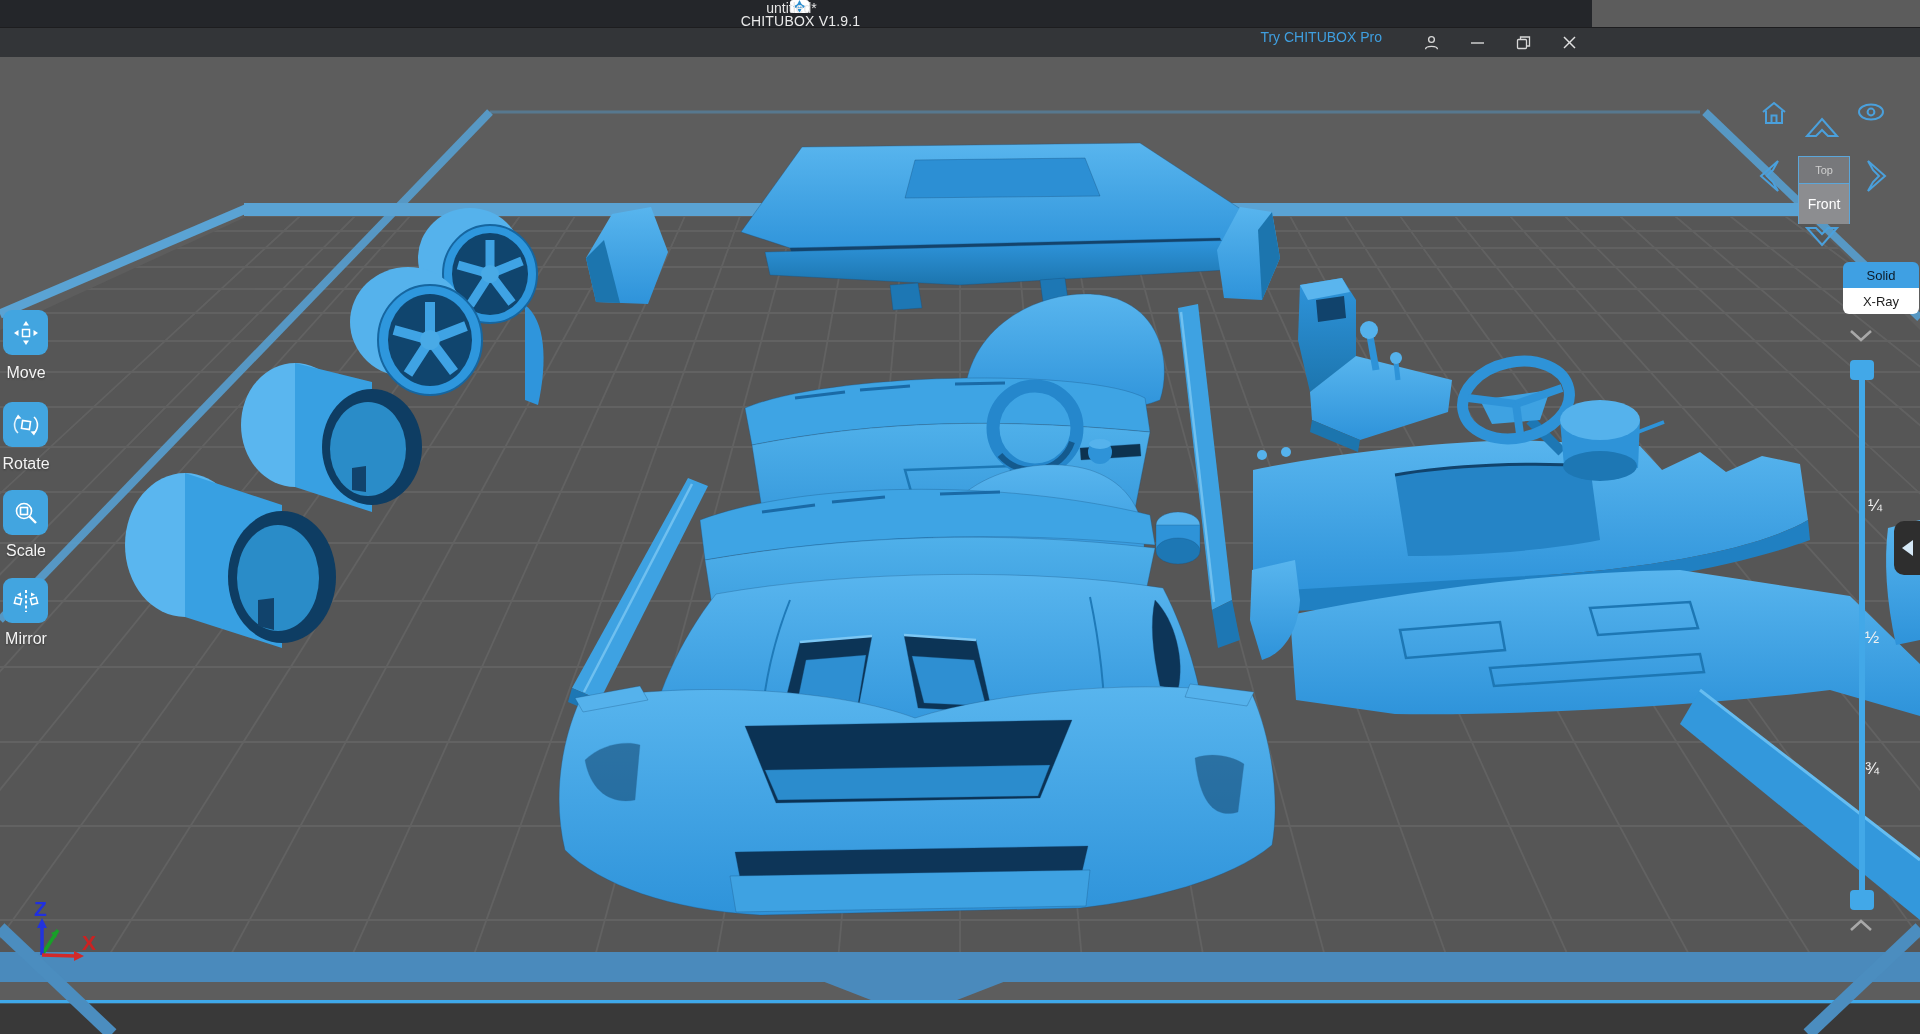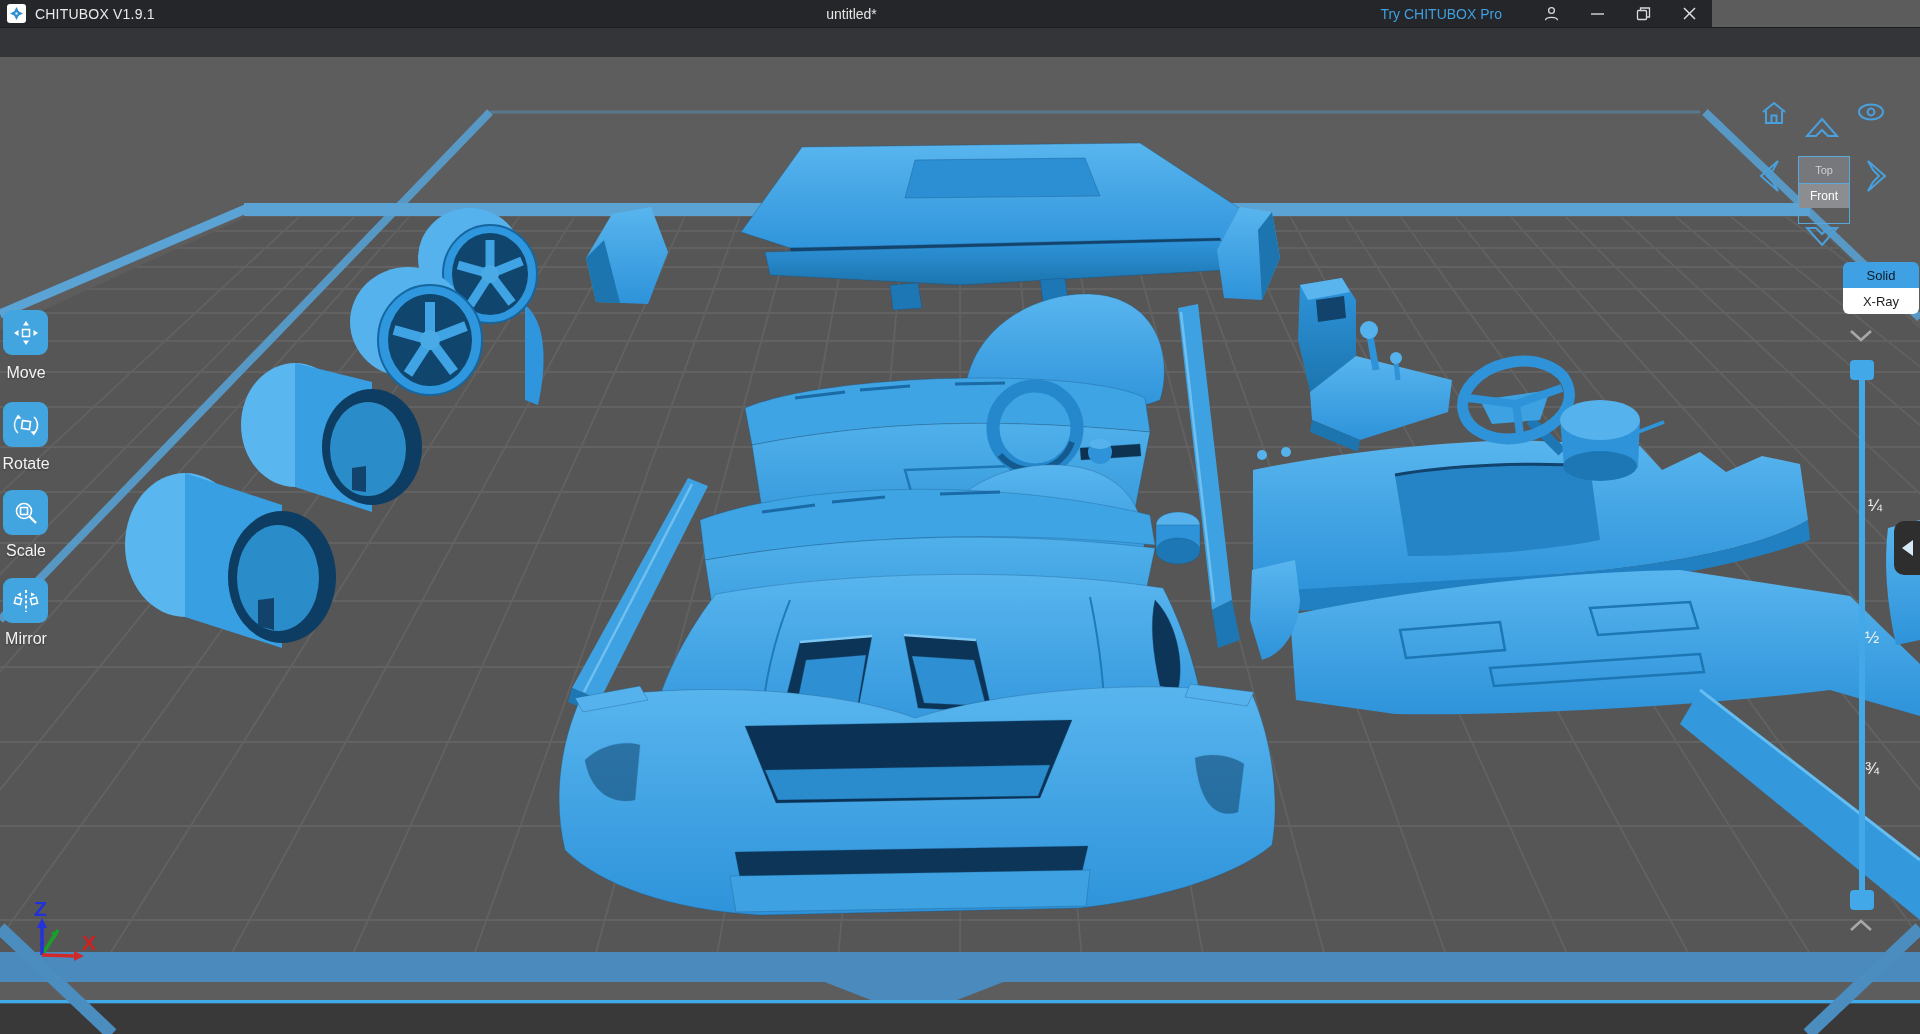--- a/index.html
+++ b/index.html
@@ -1,26 +1,26 @@
 <!DOCTYPE html>
 <html><head>
 <meta charset="utf-8">
 <style>
   * { margin:0; padding:0; box-sizing:border-box; }
   html,body { width:1920px; height:1034px; overflow:hidden; background:#5c5c5c;
               font-family:"Liberation Sans", sans-serif; }
 
   
-  #titlebar { position:absolute; left:0; top:0; width:1712px; height:27px;
-              background:#24262a; display:flex; align-items:center; z-index:50; }
+  #titlebar { position:absolute; left:0; top:0; width:1592px; height:27px;
+              background:#24262a; display:flex; align-items:center; z-index:50;flex-direction:column; }
   #logo { width:19px; height:19px; background:#fff; border-radius:3px; margin-left:7px;
           display:flex; align-items:center; justify-content:center; }
   #app-title { color:#e9e9e9; font-size:14px; margin-left:9px; letter-spacing:.2px; }
   #doc-title { position:absolute; left:0; right:9px; text-align:center; color:#e5e5e5; font-size:14px; pointer-events:none; }
-  #tb-right { margin-left:auto; display:flex; align-items:center; height:100%; }
+  #tb-right { margin-left:auto; display:flex; height:100%; }
   #pro-link { color:#3f9fe0; font-size:14px; margin-right:26px; cursor:pointer; }
   .winbtn { width:46px; height:27px; display:flex; align-items:center; justify-content:center; cursor:pointer; }
 
   
   #toolbar { position:absolute; left:0; top:27px; width:1920px; height:30px;
              background:#333538; border-top:1px solid #1d1d1f; z-index:49; }
   #hamburger { position:absolute; left:22px; top:36px; width:22px; height:18px; cursor:pointer; }
   #hamburger i { display:block; height:2.6px; background:#e8e8e8; margin-bottom:5px; border-radius:1px; }
   .tbtn { position:absolute; top:1px; height:28px; width:59px; background:#4aa0dc;
           border-radius:8px; display:flex; align-items:center; justify-content:center; cursor:pointer; }
@@ -35,21 +35,21 @@
           border-radius:9px; display:flex; align-items:center; justify-content:center; cursor:pointer; z-index:20; }
   .tool-label { position:absolute; left:-6px; width:64px; text-align:center; color:#f4f4f4;
                 font-size:16px; z-index:20; text-shadow:0 1px 2px rgba(0,0,0,.35); }
 
   
   .navicon { position:absolute; z-index:20; cursor:pointer; }
   #view-cube { position:absolute; left:1798px; top:156px; width:52px; height:68px;
                border:1px solid #5ba6da; z-index:20; cursor:pointer; }
   #cube-top { height:27px; background:#77787b; color:#cfcfcf; font-size:11px;
               display:flex; align-items:center; justify-content:center; border-bottom:1px solid #5ba6da; }
-  #cube-front { height:24px; background:#8c8d90; color:#fff; font-size:12px;
+  #cube-front { height:40px; background:#8c8d90; color:#fff; font-size:14px;
                 display:flex; align-items:center; justify-content:center; }
   #mode-solid { position:absolute; left:1843px; top:262px; width:76px; height:26px; background:#3fa0e3;
                 border-radius:6px 6px 0 0; color:#0c1b29; font-size:13px; display:flex; align-items:center;
                 justify-content:center; z-index:20; cursor:pointer; }
   #mode-xray  { position:absolute; left:1843px; top:288px; width:76px; height:26px; background:#ffffff;
                 border-radius:0 0 6px 6px; color:#1d1d1d; font-size:13px; display:flex; align-items:center;
                 justify-content:center; z-index:20; cursor:pointer; }
   #layer-track { position:absolute; left:1859px; top:370px; width:6px; height:535px; background:#42a8e8; z-index:19; }
   .handle { position:absolute; left:1850px; width:24px; height:20px; background:#42a8e8; border-radius:4px; z-index:21; cursor:pointer; }
   .mark { position:absolute; color:#f2f2f2; font-size:17px; z-index:20; }

